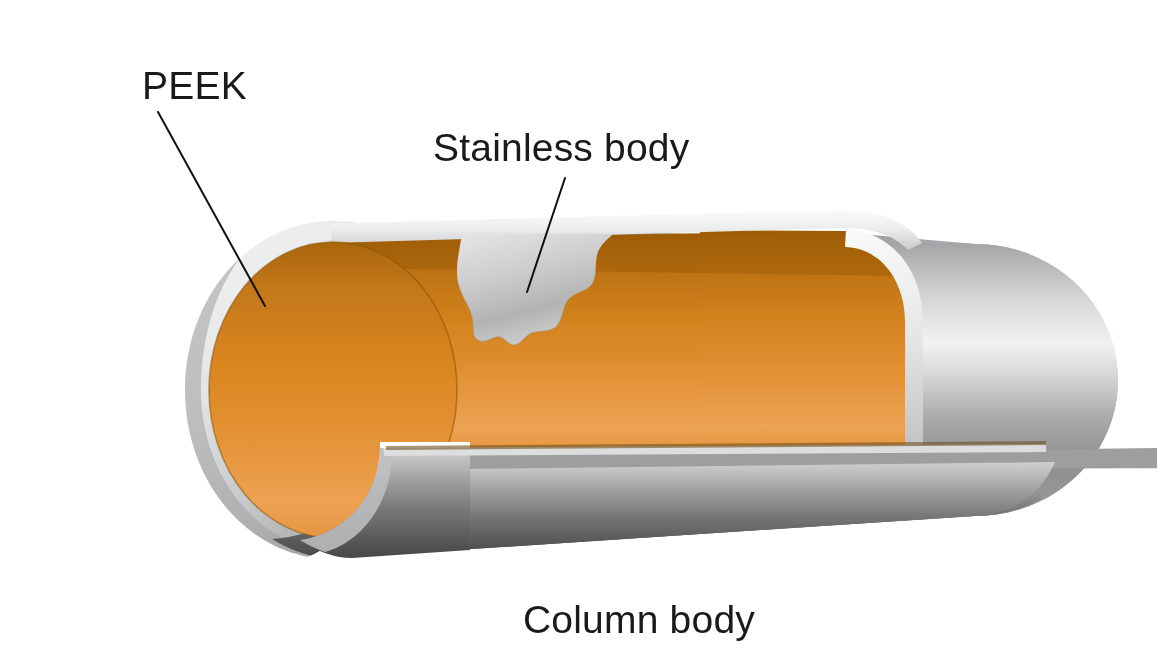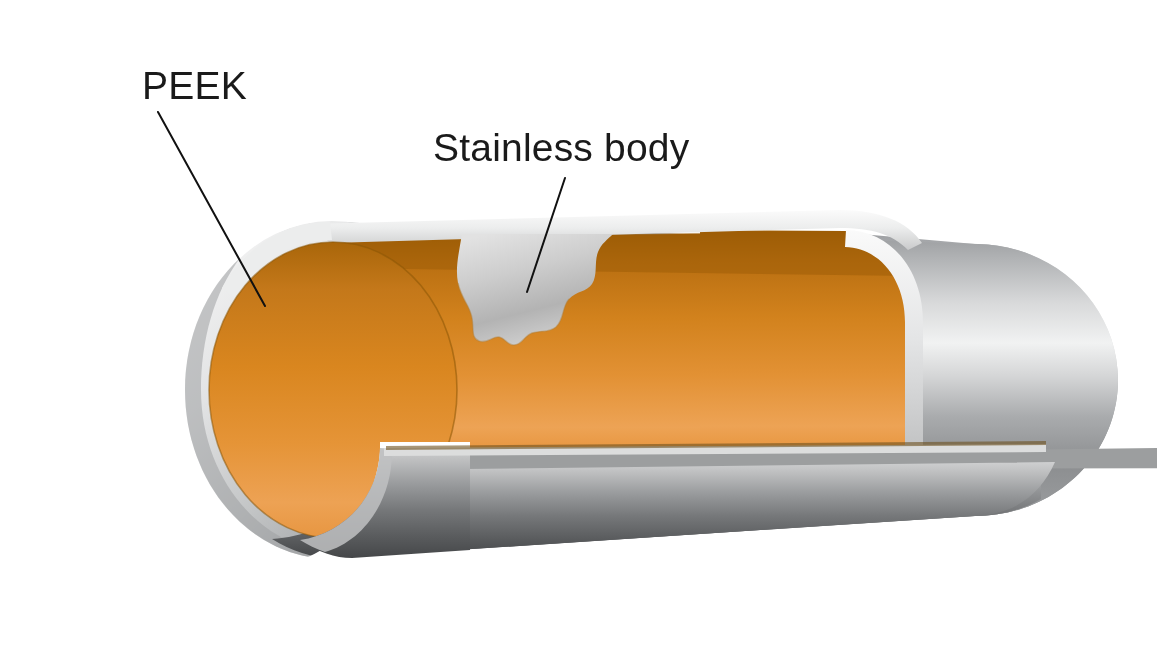--- a/index.html
+++ b/index.html
@@ -306,14 +306,15 @@
     <g>
       <line x1="158" y1="112" x2="265" y2="306" stroke="#111111" stroke-width="2" stroke-linecap="round"></line>
       <line x1="565" y1="178" x2="527" y2="292" stroke="#111111" stroke-width="2" stroke-linecap="round"></line>
     </g>
   </svg>
 
   <div class="label-text" id="label-peek">PEEK</div>
 
   <div class="label-text" id="label-stainless-steel">Stainless body</div>
 
+  <div class="label-text" id="label-column-body">Column body</div>
 
 </div>
 
 </body></html>

